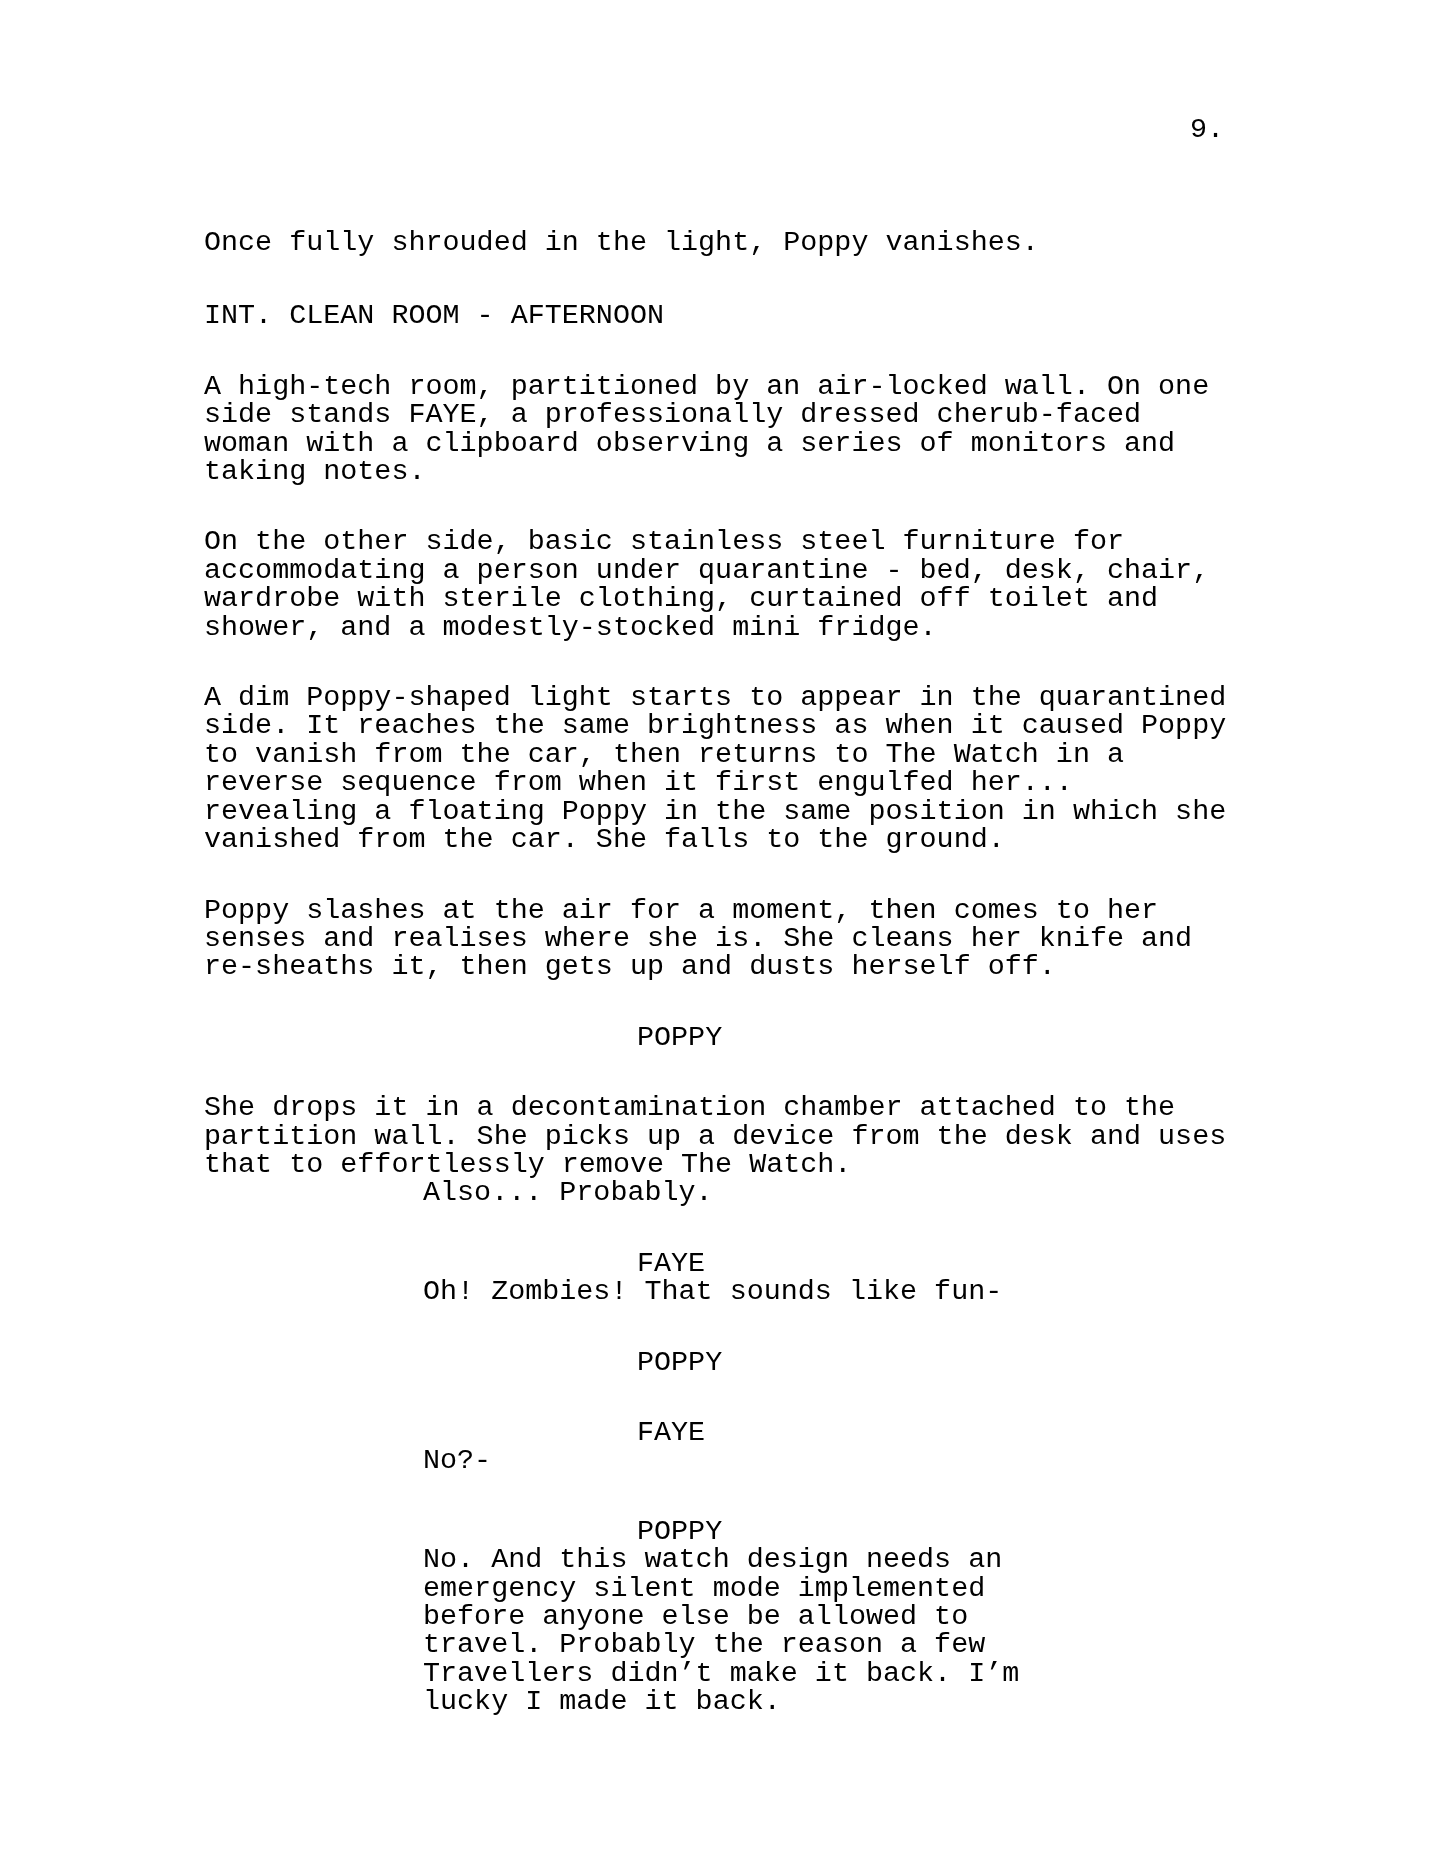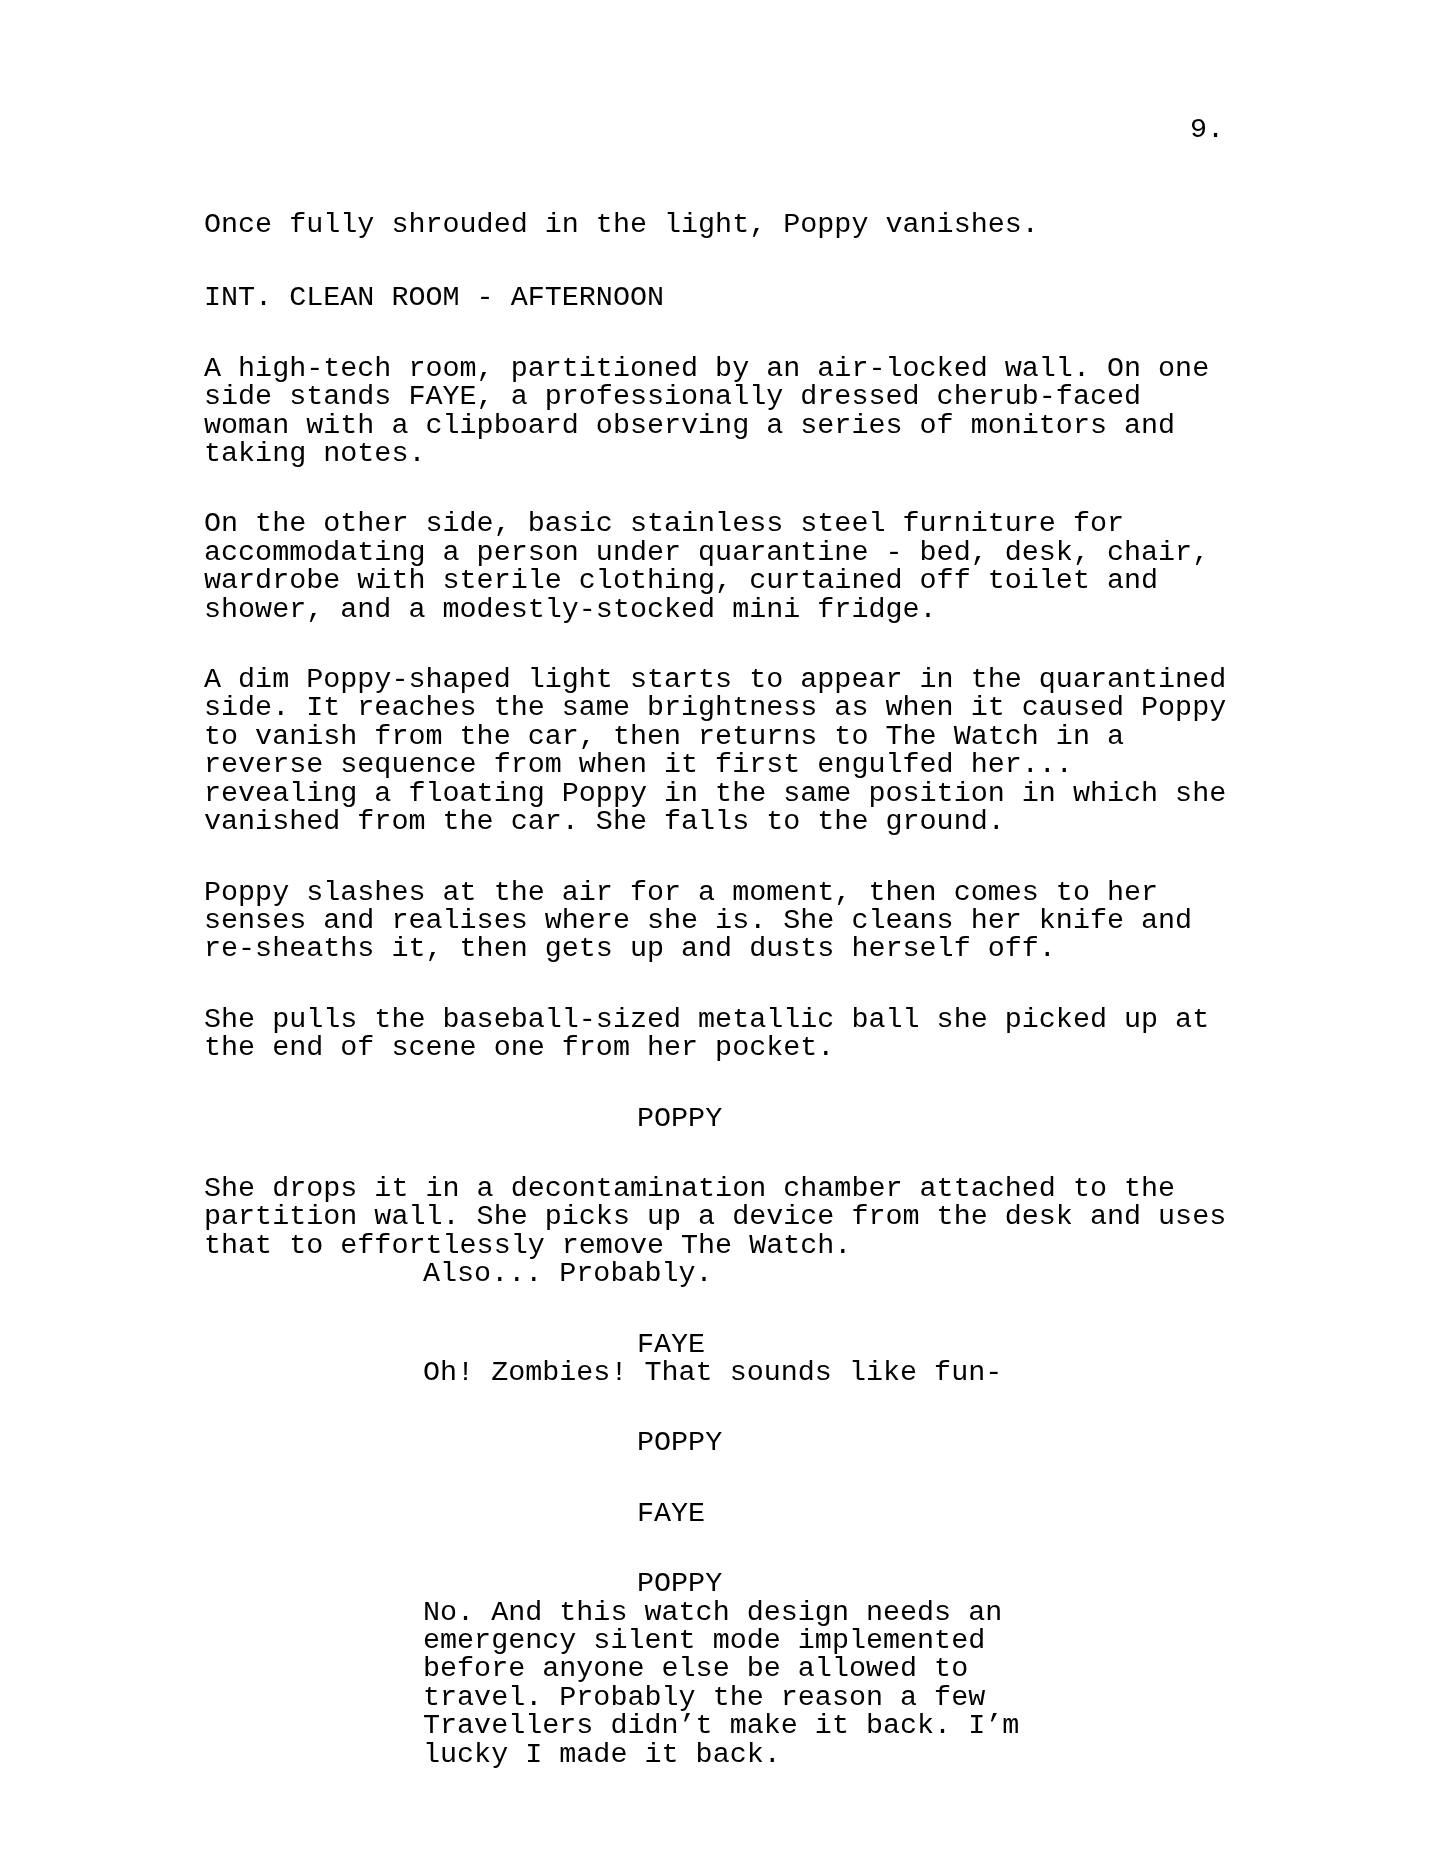--- a/index.html
+++ b/index.html
@@ -15,21 +15,21 @@
     overflow: hidden;
   }
   .page-number {
     position: absolute;
     top: 116px;
     left: 1190px;
     white-space: pre;
   }
   .script {
     position: absolute;
-    top: 211px;
+    top: 229px;
     left: 204px;
     width: 1120px;
   }
   .blk { white-space: pre; margin: 0; }
   .gap0 { margin-top: 0; }
   .gap1 { margin-top: 42px; }
   .gap2 { margin-top: 45px; }
   .dialogue  { padding-left: 219px; }
   .character { padding-left: 433px; }
 </style>
@@ -60,41 +60,40 @@
 side. It reaches the same brightness as when it caused Poppy
 to vanish from the car, then returns to The Watch in a
 reverse sequence from when it first engulfed her...
 revealing a floating Poppy in the same position in which she
 vanished from the car. She falls to the ground.</div>
 
     <div class="blk action gap1">Poppy slashes at the air for a moment, then comes to her
 senses and realises where she is. She cleans her knife and
 re-sheaths it, then gets up and dusts herself off.</div>
 
-    <div class="blk action gap1">She pulls the baseball-sized metallic ball she picked up at
-the end of scene one from her pocket.</div>
 
     <div class="blk character gap1">POPPY</div>
 
 
     <div class="blk action gap1">She drops it in a decontamination chamber attached to the
 partition wall. She picks up a device from the desk and uses
 that to effortlessly remove The Watch.</div>
 
     <div class="blk dialogue gap0">Also... Probably.</div>
 
     <div class="blk character gap1">FAYE</div>
 
     <div class="blk dialogue gap0">Oh! Zombies! That sounds like fun-</div>
 
     <div class="blk character gap1">POPPY</div>
 
 
     <div class="blk character gap1">FAYE</div>
 
+    <div class="blk dialogue gap0">No?-</div>
 
     <div class="blk character gap1">POPPY</div>
 
     <div class="blk dialogue gap0">No. And this watch design needs an
 emergency silent mode implemented
 before anyone else be allowed to
 travel. Probably the reason a few
 Travellers didn’t make it back. I’m
 lucky I made it back.</div>
 

